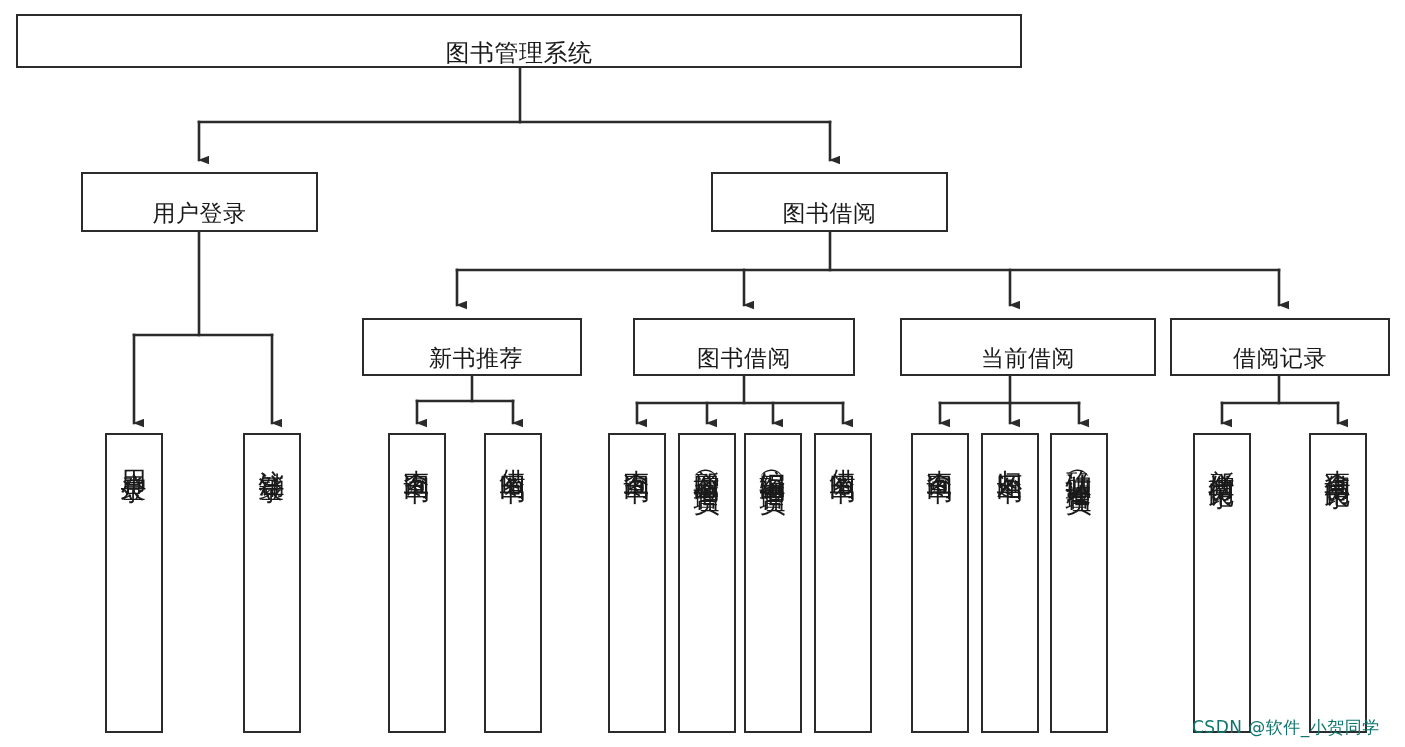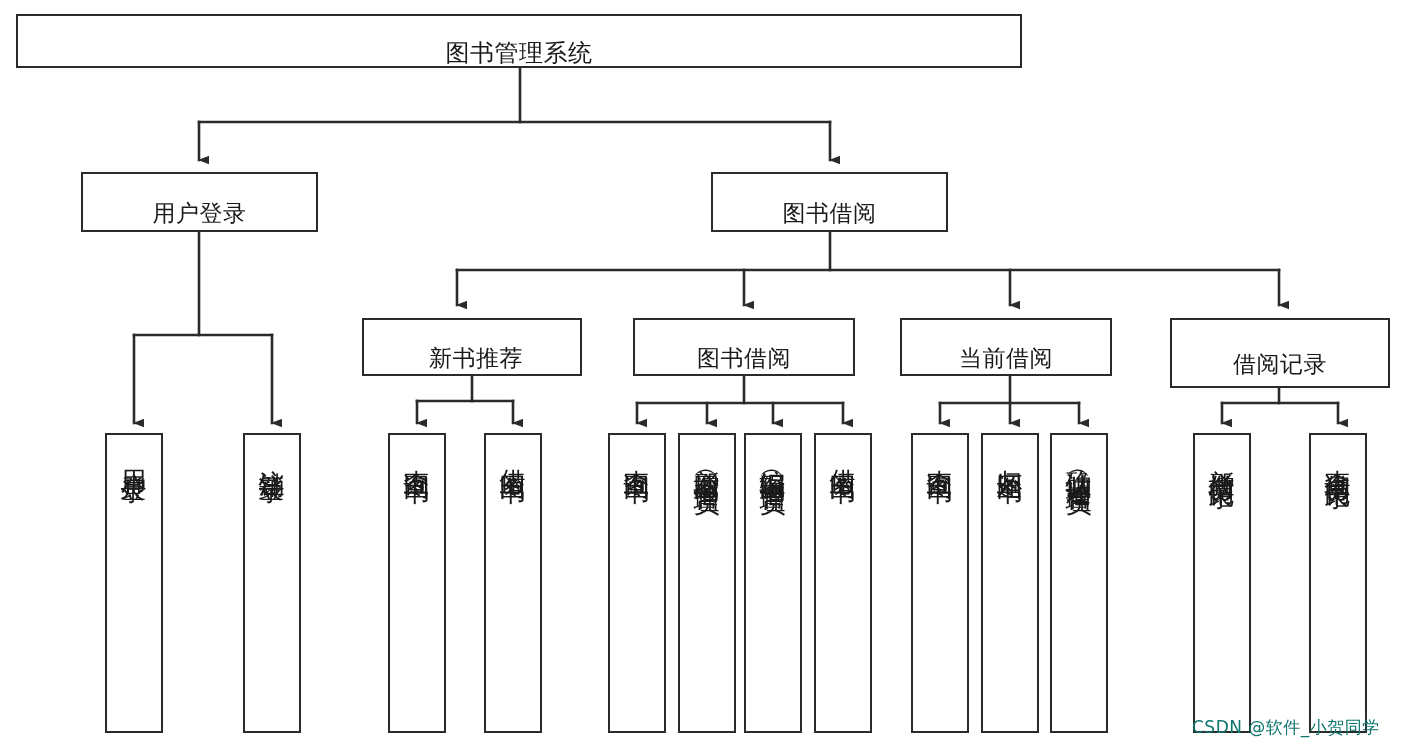--- a/index.html
+++ b/index.html
@@ -139,24 +139,24 @@
   <div class="node h" style="left:711px; top:172px; width:237px; height:60px;">
     <span class="lbl">图书借阅</span>
   </div>
 
   <div class="node h" style="left:362px; top:318px; width:220px; height:58px;padding-left:8px;">
     <span class="lbl">新书推荐</span>
   </div>
   <div class="node h" style="left:633px; top:318px; width:222px; height:58px;">
     <span class="lbl">图书借阅</span>
   </div>
-  <div class="node h" style="left:900px; top:318px; width:212px; height:58px;">
+  <div class="node h" style="left:900px; top:318px; width:256px; height:58px;">
     <span class="lbl">当前借阅</span>
   </div>
-  <div class="node h" style="left:1170px; top:318px; width:220px; height:70px;">
+  <div class="node h" style="left:1170px; top:318px; width:220px; height:58px;">
     <span class="lbl">借阅记录</span>
   </div>
 
   <div class="node v" style="left:105px; top:433px; width:58px; height:300px;">
     <span class="lbl">用户登录</span>
   </div>
   <div class="node v" style="left:243px; top:433px; width:58px; height:300px;">
     <span class="lbl">注销登录</span>
   </div>
 

